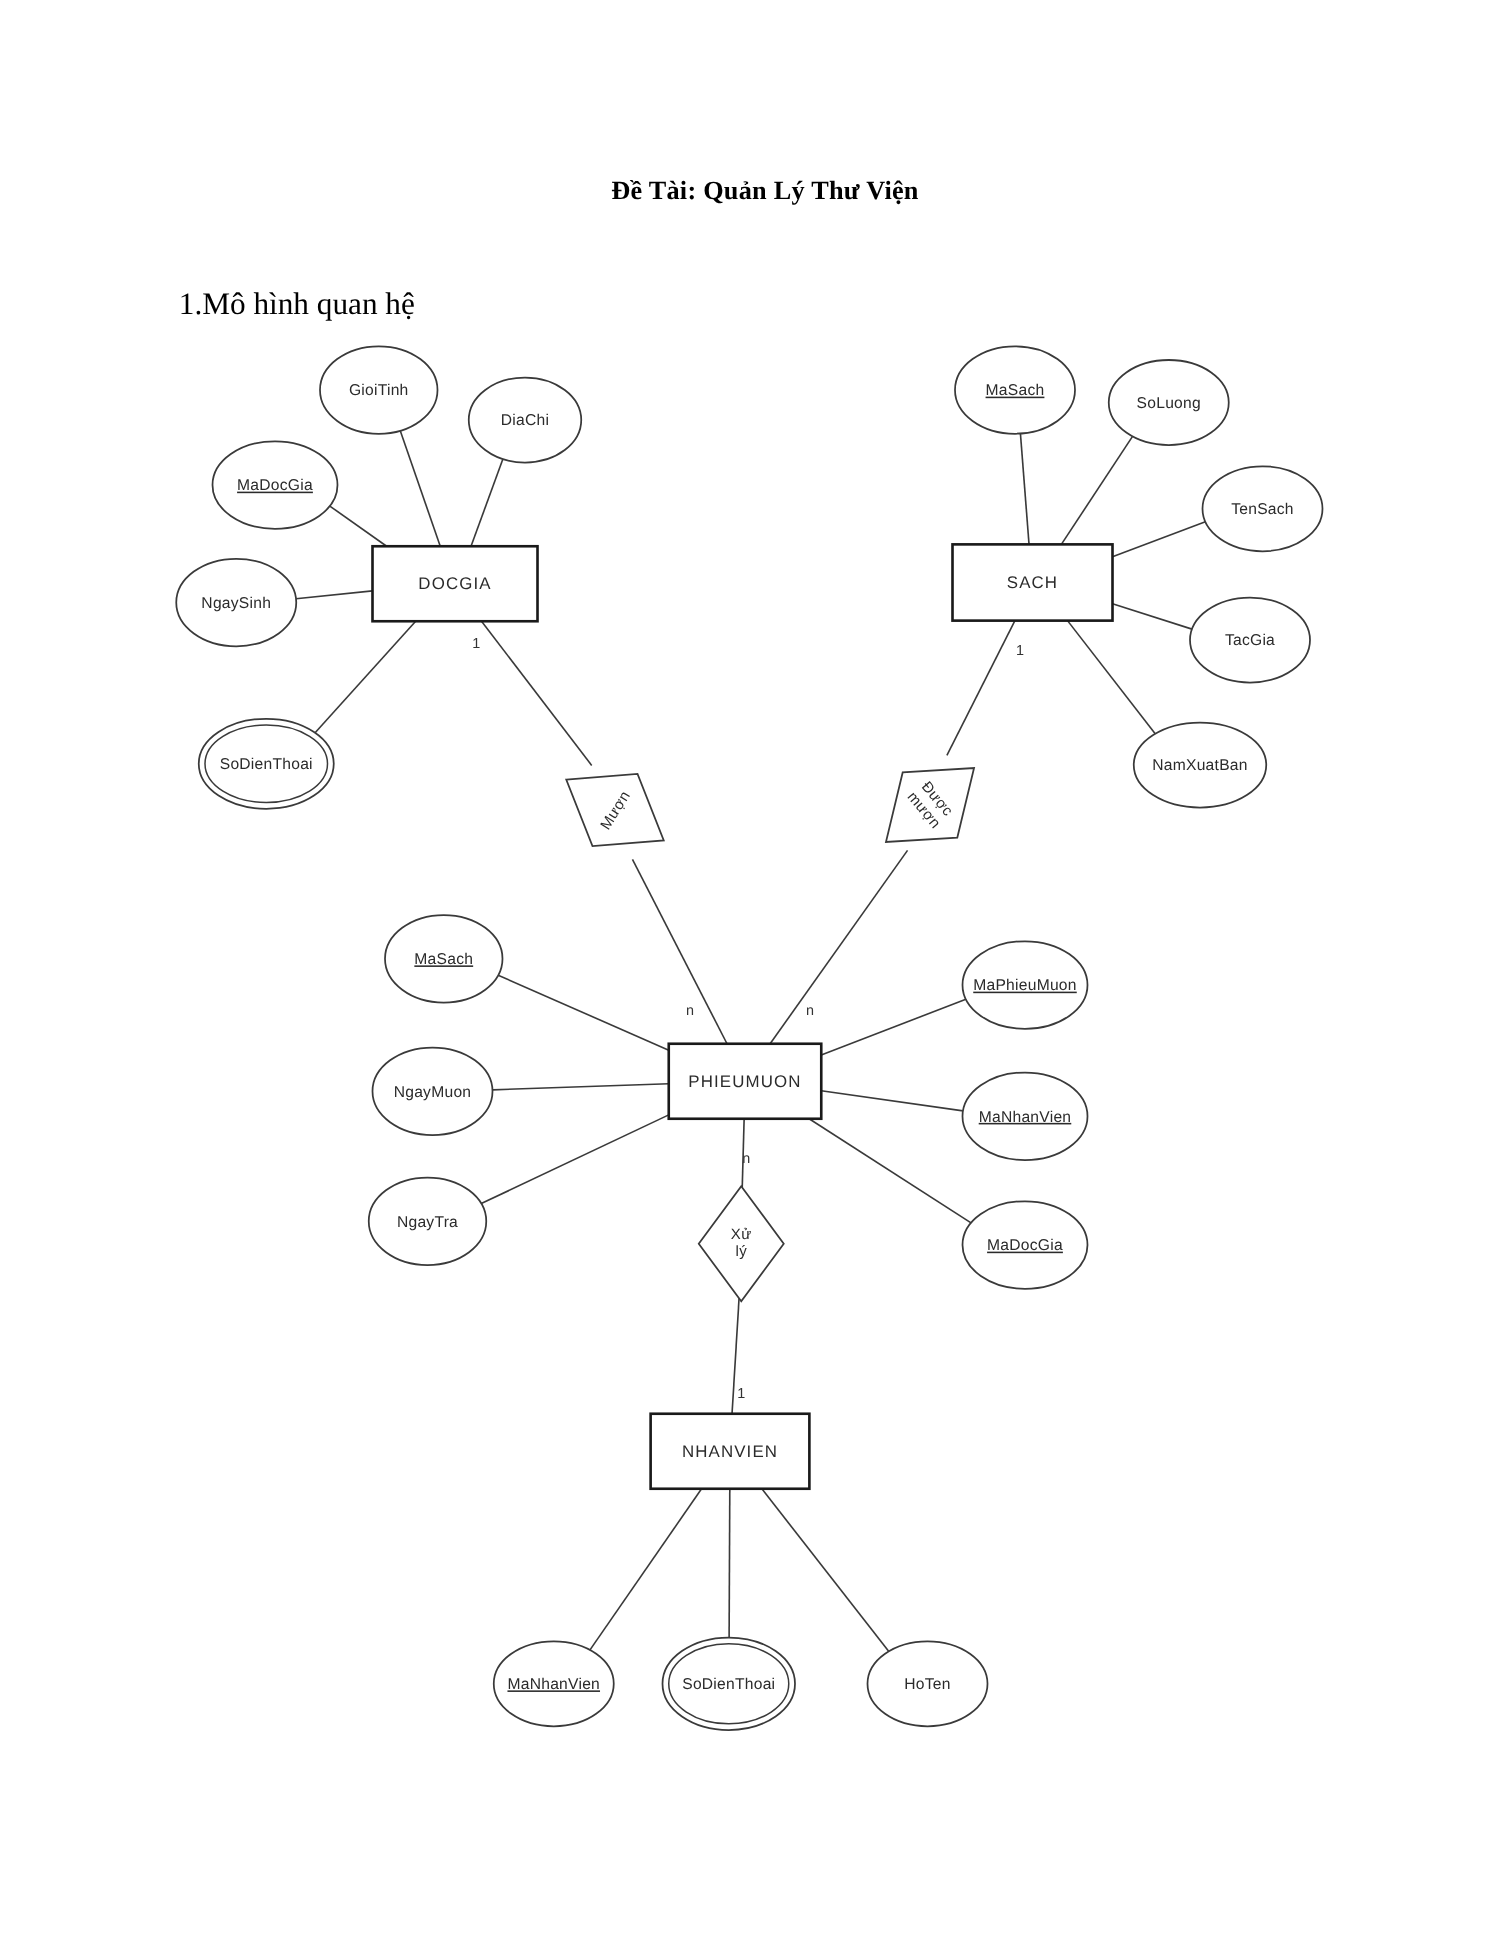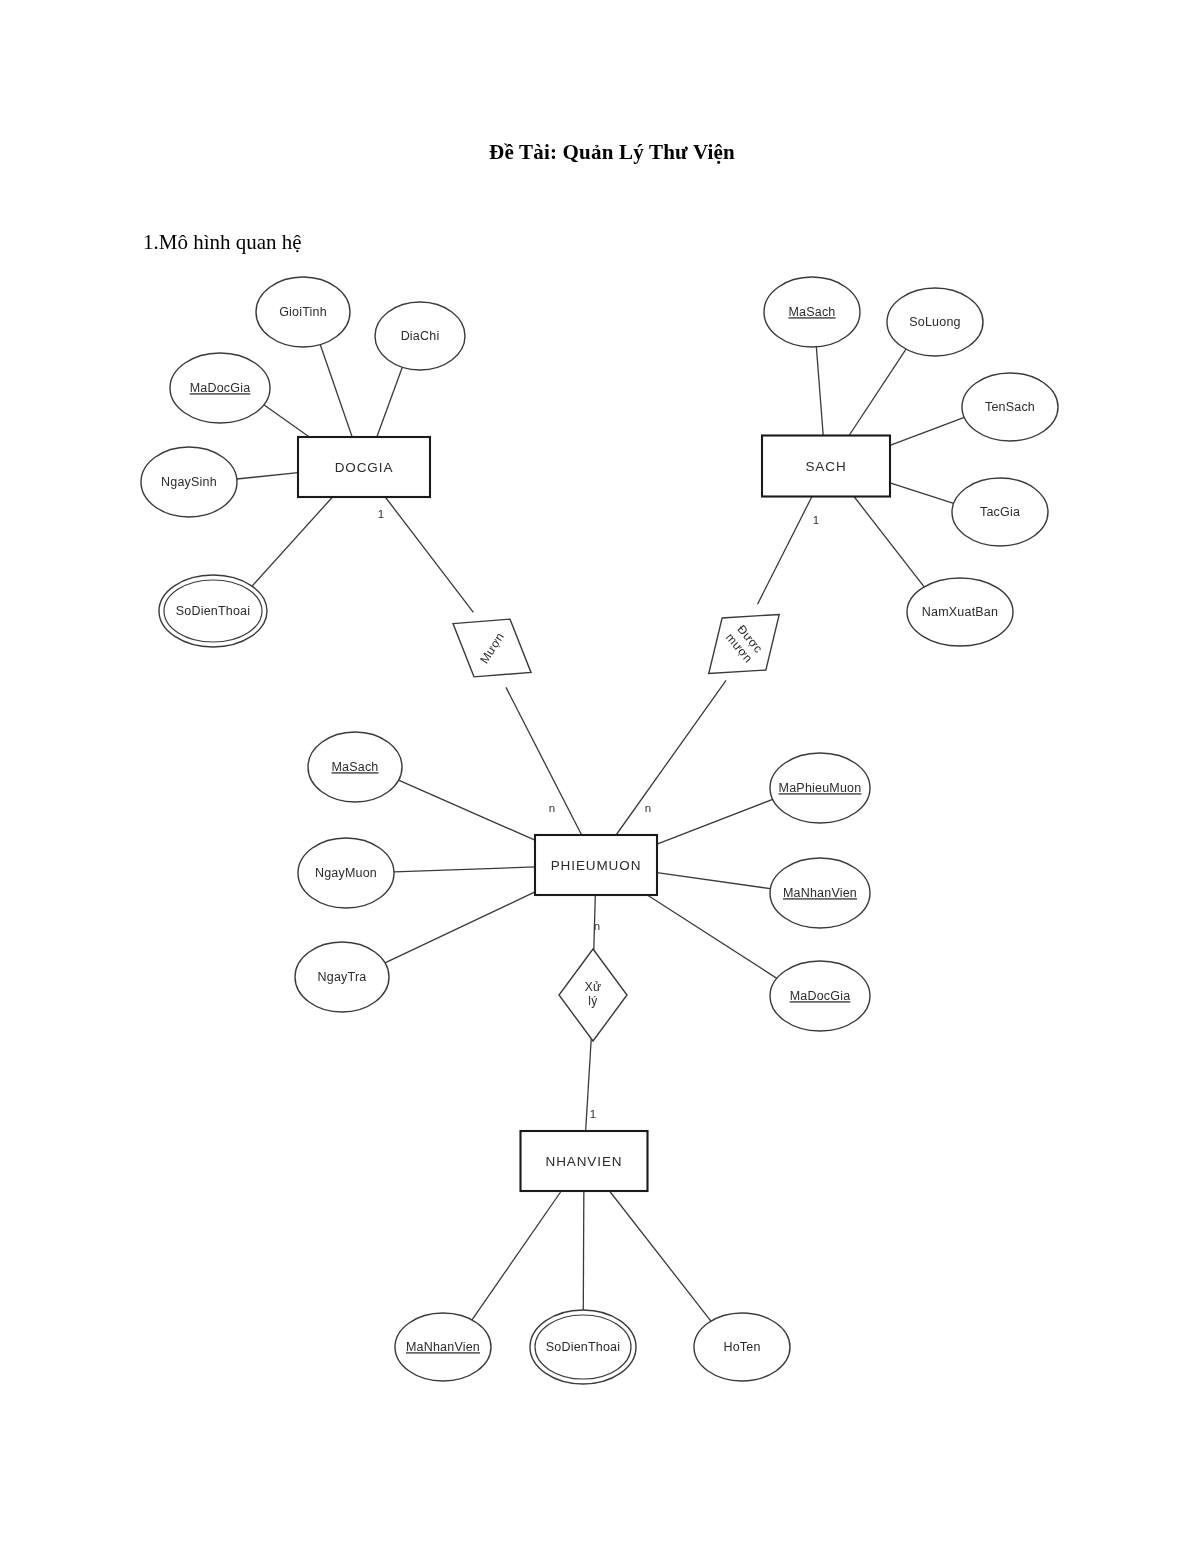--- a/index.html
+++ b/index.html
@@ -30,21 +30,21 @@
     font-family: "Liberation Serif", serif;
     font-weight: bold;
     font-size: 21px;
     letter-spacing: 0.2px;
   }
   .doc-subtitle {
     position: absolute;
     top: 230px;
     left: 143px;
     font-family: "Liberation Serif", serif;
-    font-size: 21px;
+    font-size: 25px;
   }
   .diagram-wrap {
     position: absolute;
     top: 262px;
     left: 0;
     width: 1200px;
     height: 1180px;
   }
   svg.er {
     display: block;

